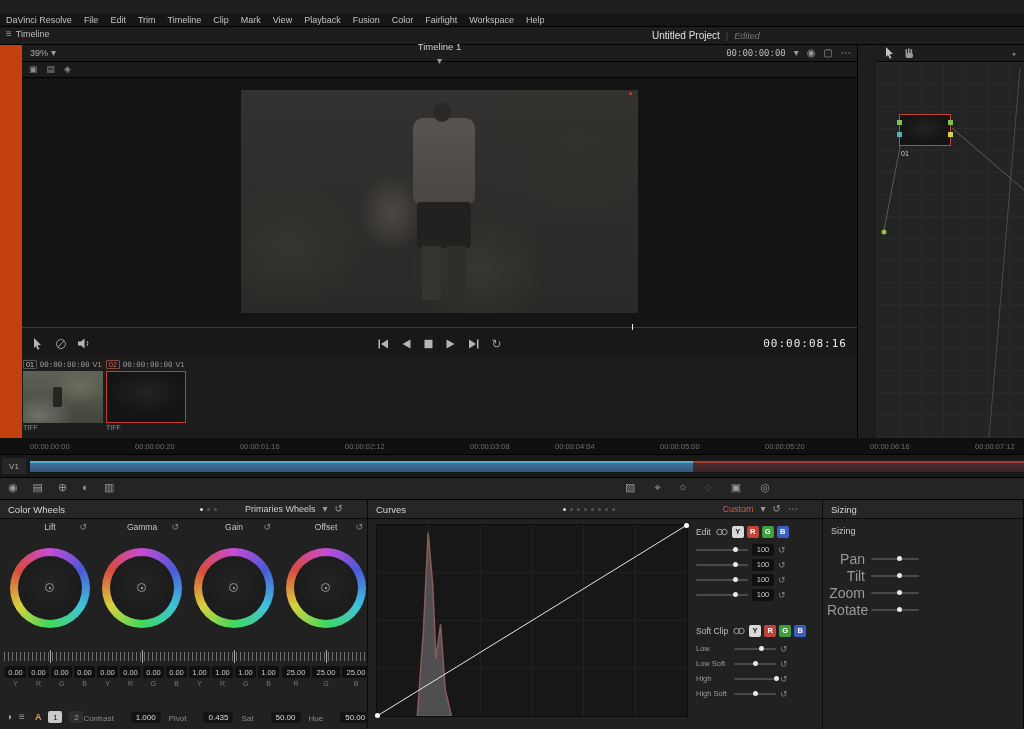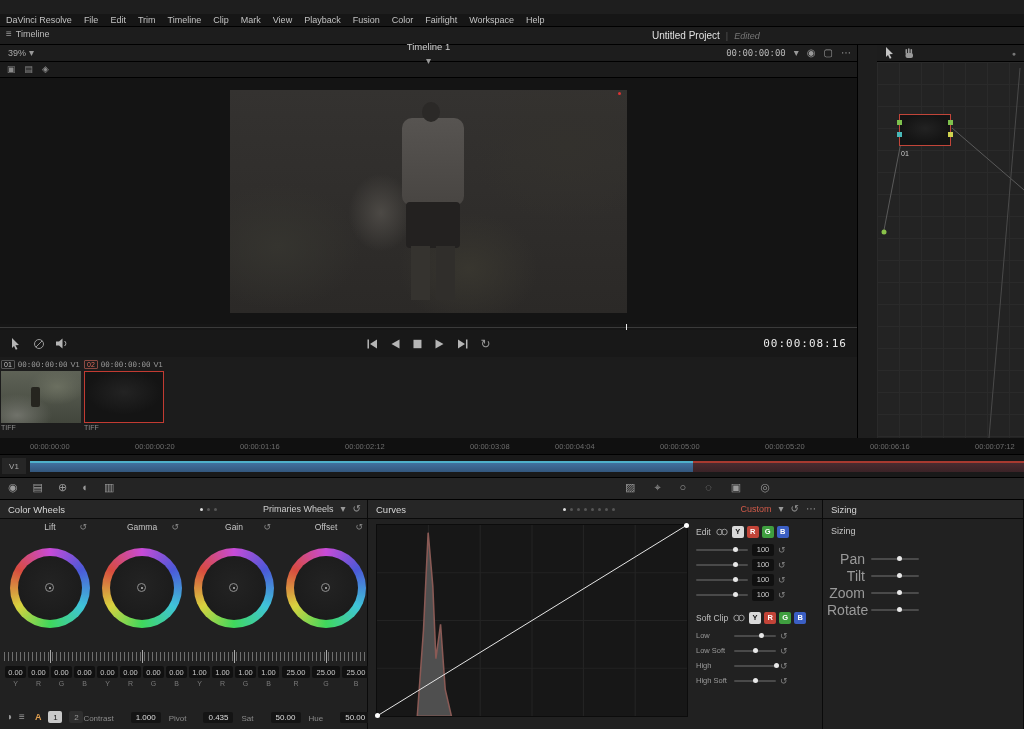--- a/index.html
+++ b/index.html
@@ -21,21 +21,21 @@
   .tabrow { position:absolute; left:0; top:27px; width:100%; height:18px; background:#1d1d1d;
             border-bottom:1px solid #000; }
   .timeline-tab { position:absolute; left:6px; top:2px; display:flex; gap:4px; align-items:center; color:#bbb; }
   .proj { position:absolute; left:652px; top:3px; display:flex; gap:6px; align-items:center; }
   .proj .name { color:#e0e0e0; font-size:10px; }
   .proj .sep { color:#555; }
   .proj .status { color:#777;font-style:italic; }
 
   
   .viewer-col { position:absolute; left:0; top:45px; width:858px; height:393px;
-                display:flex; flex-direction:column; background:#86efac; border-right:1px solid #000; }
+                display:flex; flex-direction:column; background:#c2410c; border-right:1px solid #000;padding-left:22px; }
   .v-toolbar { height:17px; background:#1d1d1d; border-bottom:1px solid #000; position:relative;
                display:flex; align-items:center; }
   .v-zoom { position:absolute; left:8px; display:flex; gap:3px; align-items:center; color:#aaa; }
   .v-tlname { position:absolute; left:50%; transform:translateX(-50%); display:flex; gap:4px; align-items:center; color:#ccc; font-size:9.5px;flex-direction:column;}
   .v-right { position:absolute; right:6px; display:flex; gap:8px; align-items:center; }
   .v-subbar { height:16px; background:#1b1b1b; border-bottom:1px solid #000;
               display:flex; align-items:center; gap:9px; padding-left:7px; }
   .v-subbar .icon { font-size:9px; color:#8a8a8a; }
   .video-area { flex:1; background:#141414; display:flex; align-items:center; justify-content:center; }
   .video-frame { position:relative; width:397px; height:223px; overflow:hidden;
@@ -117,21 +117,21 @@
   
   .panels { position:absolute; left:0; top:500px; width:100%; height:229px; display:flex; }
   .panel { position:relative; height:100%; border-right:1px solid #0a0a0a; background:#212121; }
   .p-wheels { width:368px; } .p-curves { width:455px; } .p-sizing { flex:1; }
   .p-head { height:19px; background:#262626; border-bottom:1px solid #0a0a0a; position:relative;
             display:flex; align-items:center; }
   .p-title { margin-left:8px; font-size:9.5px; color:#d5d5d5; }
   .dots { display:flex; gap:4px; align-items:center; position:absolute; }
   .dots i { width:3px; height:3px; border-radius:50%; background:#555; }
   .dots i.on { background:#ddd; }
-  .ph-right { position:absolute; right:6px; display:flex; gap:7px; align-items:center; }
+  .ph-right { position:absolute; right:24px; display:flex; gap:7px; align-items:center; }
   .mode-label { color:#ccc; } .mode-label.red { color:#d05a49; }
 
   
   .wheel-cols { display:flex; padding:0 4px; }
   .wheel-col { flex:1; display:flex; flex-direction:column; align-items:center; }
   .w-head { width:100%; position:relative; height:14px; margin-top:3px; }
   .w-name { position:absolute; left:0; right:0; text-align:center; font-size:8.5px; color:#c5c5c5; }
   .w-reset { position:absolute; right:9px; top:0; font-size:9px; color:#8a8a8a; }
   .ring { width:80px; height:80px; border-radius:50%; margin-top:12px; position:relative;
     background:conic-gradient(from 0deg,#c84bd8,#4b59d8 60deg,#3fc4d8 120deg,#3fd85c 180deg,#d8d23f 240deg,#d84b3f 300deg,#c84bd8); }
@@ -179,21 +179,21 @@
            display:flex; align-items:center; justify-content:center; color:#fff; }
   .cchip.y { background:#d9d9d9; color:#141414; }
   .cchip.r { background:#c24438; } .cchip.g { background:#3f9e3f; } .cchip.b { background:#3b5fc4; }
   .sline { position:relative; width:52px; height:2px; background:#4a4a4a; border-radius:1px; }
   .sline.small { width:42px; }
   .sdot { position:absolute; top:-2px; width:5px; height:5px; border-radius:50%; background:#e8e8e8; }
   .sval { width:22px; height:12px; background:#101010; border-radius:2px; color:#ccc; font-size:7.5px;
           display:flex; align-items:center; justify-content:center; }
   .rst { font-size:9px; color:#848484; }
   .cv-rlabel { width:34px; font-size:7.5px; color:#9a9a9a; }
-  .softhead { margin-top:8px; margin-bottom:2px; }
+  .softhead { margin-top:21px; margin-bottom:2px; }
 
   
   .sz-mode { position:absolute; left:8px; top:26px; font-size:9px; color:#c5c5c5; }
   .sz-rows { position:absolute; left:4px; top:50px; right:4px; }
   .sz-row { display:flex; align-items:center; gap:6px; height:17px; }
   .sz-label { width:38px; text-align:right; font-size:14px; color:#9a9a9a; }
   .sz-line { position:relative; width:48px; height:2px; background:#4a4a4a; border-radius:1px; }
 </style>
 </head>
 <body>

